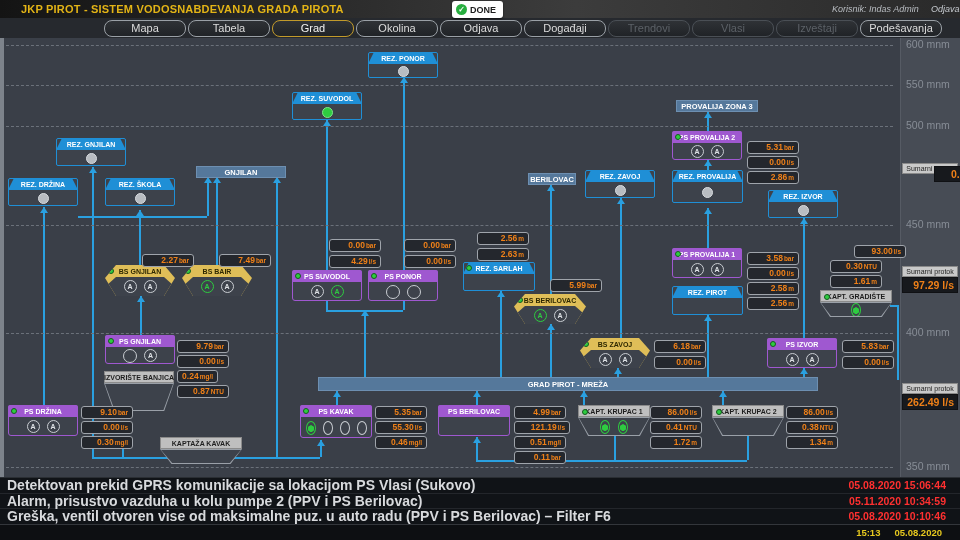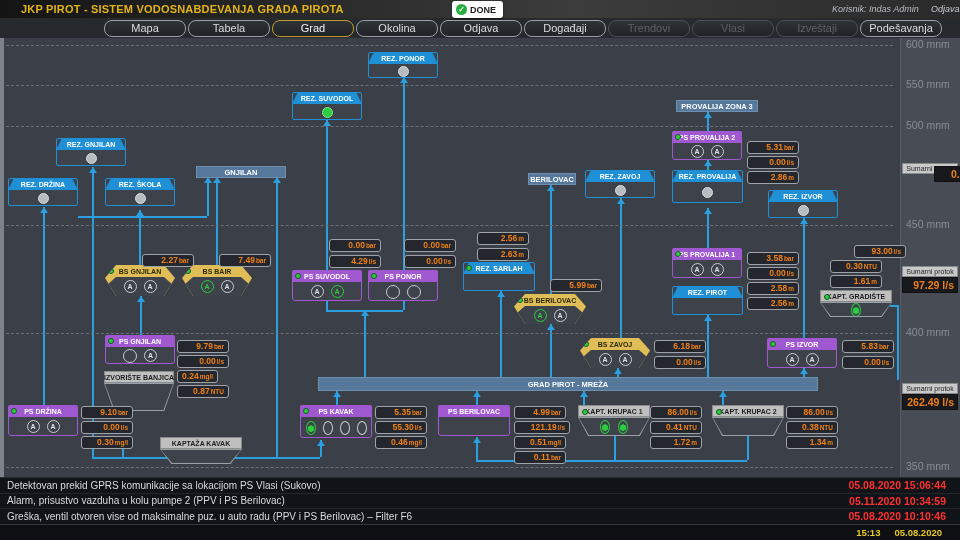--- a/index.html
+++ b/index.html
@@ -71,21 +71,21 @@
   
   .vbox{position:absolute;height:13px;background:#24272d;border:1px solid #9fa4ab;border-radius:3px;
     display:flex;align-items:baseline;justify-content:flex-end;padding:0 4px;gap:1px;}
   .vbox .vv{color:#ef8018;font-size:8.5px;font-weight:bold;line-height:11px;}
   .vbox .vu{color:#ef8018;font-size:6.5px;font-weight:bold;}
 
   
   #alarms{position:absolute;left:0;top:477px;width:960px;height:47px;background:#101317;border-top:1px solid #2a2e33;}
   .alarmrow{height:15.6px;display:flex;align-items:center;justify-content:space-between;
     padding:0 14px 0 7px;border-bottom:1px solid #23262b;cursor:pointer;}
-  .alarmtext{color:#d8dadd;font-size:10px;white-space:nowrap;}
+  .alarmtext{color:#d8dadd;font-size:14px;white-space:nowrap;font-weight:bold;}
   .alarmtime{color:#ff3030;font-size:10.5px;font-weight:bold;white-space:nowrap;}
   #statusbar{position:absolute;left:0;top:524px;width:960px;height:16px;background:#0d0f12;
     border-top:1px solid #33363b;display:flex;align-items:center;justify-content:flex-end;gap:14px;padding-right:18px;}
   #statusbar span{color:#e7c91f;font-size:9.5px;font-weight:bold;}
 </style>
 </head>
 <body>
 
 <div id="stage">
   <div id="titlebar"></div>

